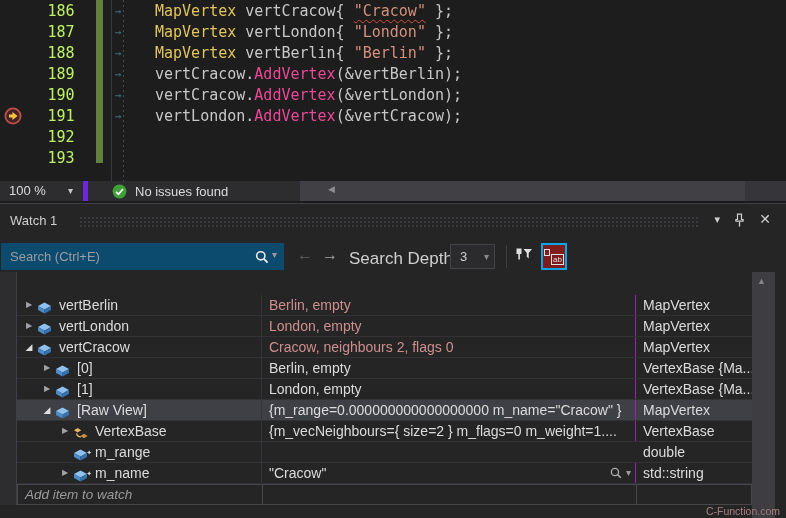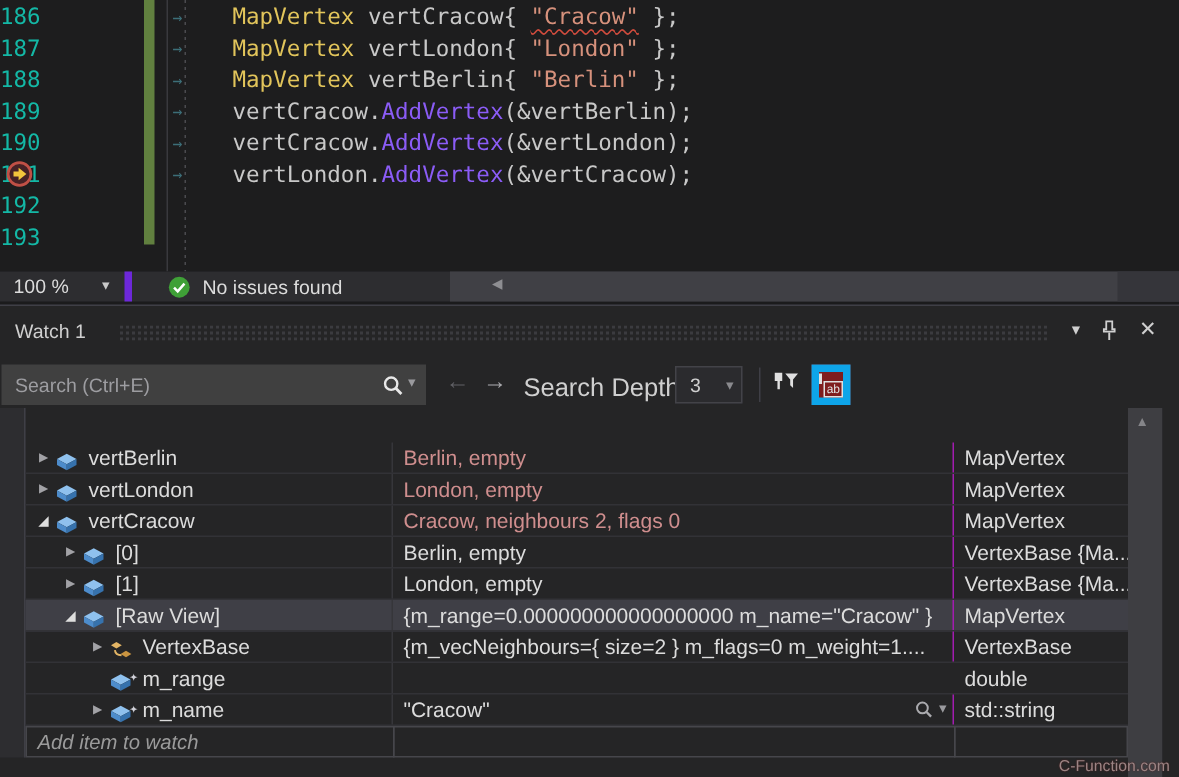--- a/index.html
+++ b/index.html
@@ -7,26 +7,26 @@
   body { background:#1B1B1C; font-family:"Liberation Sans", sans-serif; position:relative; }
 
   
   .editor { position:absolute; left:0; top:0; width:786px; height:181px; background:#1D1D1E;
             font-family:"DejaVu Sans Mono", monospace; font-size:15px; overflow:hidden; }
   .green-bar { position:absolute; left:96px; top:0; width:7px; height:163px; background:#61803F; }
   .vline-solid { position:absolute; left:111px; top:0; width:1px; height:181px; background:#39393D; }
   .vline-dash { position:absolute; left:123px; top:0; width:1px; height:181px;
                 background:repeating-linear-gradient(to bottom,#4A4A4E 0 2px,transparent 2px 5px); }
   .code-line { position:absolute; left:0; width:786px; height:21px; line-height:21px; white-space:pre; }
-  .lnum { position:absolute; left:0; top:0; width:92px; text-align:left; color:#14b8a6; }
+  .lnum { position:absolute; left:0; top:0; width:92px; text-align:center; color:#bef264;padding-left:30px; }
   .tabarrow { position:absolute; left:115px; top:0; color:#3C6E78; font-size:11px; }
   .ltext { position:absolute; left:155px; top:0; color:#C8C8C8; }
   .kw  { color:#E2C55B; }
   .str { color:#D6917C; }
-  .fn  { color:#8b5cf6; }
+  .fn  { color:#ec4899; }
   .squiggle { text-decoration-line:underline; text-decoration-style:wavy; text-decoration-color:#D14B3C;
               text-decoration-thickness:1px; text-underline-offset:3px; }
   .bp-icon { position:absolute; left:4px; top:107px; width:18px; height:18px; }
 
   
   .statusbar { position:absolute; left:0; top:181px; width:786px; height:20px; background:#2D2D30; }
   .zoom-select { position:absolute; left:0; top:0; width:88px; height:20px; border-right:5px solid #6d28d9;
                  color:#DCDCDC; font-size:13px; line-height:20px; padding-left:9px; }
   .zoom-caret { position:absolute; right:10px; top:0; color:#C8C8C8; font-size:10px; }
   .health { position:absolute; left:112px; top:0; height:20px; display:flex; align-items:center; gap:8px; }
@@ -40,37 +40,37 @@
            border-top:1px solid #3F3F46; }
   .watch-titlebar { position:absolute; left:0; top:0; width:786px; height:34px; }
   .watch-title { position:absolute; left:10px; top:9px; color:#CFCFCF; font-size:13px; }
   .grip { position:absolute; left:80px; top:13px; width:618px; height:10px;
           background-image:radial-gradient(circle at 1px 1px,#3B3B3F 1px,transparent 1.2px);
           background-size:4px 4px; }
   .title-caret { position:absolute; right:66px; top:9px; color:#CFCFCF; font-size:11px; }
   .title-pin { position:absolute; right:41px; top:9px; }
   .title-close { position:absolute; right:15px; top:7px; color:#CFCFCF; font-size:14px; }
 
-  .search-box { position:absolute; left:1px; top:39px; width:283px; height:27px; background:#404040; }
+  .search-box { position:absolute; left:1px; top:39px; width:283px; height:27px; background:#0c4a6e; }
   .search-input { position:absolute; left:0; top:0; width:248px; height:27px; background:transparent; border:none;
                   outline:none; color:#DCDCDC; font-size:13px; padding-left:9px; font-family:"Liberation Sans",sans-serif; }
   .search-input::placeholder { color:#9D9DA1; opacity:1; }
   .search-mag { position:absolute; left:253px; top:6px; }
   .search-caret { position:absolute; left:271px; top:6px; color:#9A9A9E; font-size:10px; }
   .nav-back { position:absolute; left:297px; top:43px; color:#606065; font-size:16px; line-height:16px; }
   .nav-fwd  { position:absolute; left:322px; top:43px; color:#A8A8AC; font-size:16px; line-height:16px; }
   .depth-label { position:absolute; left:349px; top:45px; color:#CFCFCF; font-size:17px; }
   .depth-combo { position:absolute; left:450px; top:40px; width:45px; height:25px; background:#2B2B2E;
                  border:1px solid #434348; }
   .depth-value { position:absolute; left:9px; top:4px; color:#CFCFCF; font-size:13px; }
   .depth-caret { position:absolute; right:5px; top:6px; color:#8A8A8E; font-size:10px; }
   .tool-sep { position:absolute; left:506px; top:41px; width:1px; height:23px; background:#3F3F46; }
   .icon-pinfilter { position:absolute; left:514px; top:43px; }
   .icon-format { position:absolute; left:541px; top:39px; width:26px; height:27px; background:#7f1d1d;
-                 border:5px solid #0ea5e9; display:flex; align-items:center; justify-content:center; gap:1px; }
+                 border:2px solid #0ea5e9; display:flex; align-items:center; justify-content:center; gap:1px; }
   .fmt-rect { width:6px; height:7px; border:1px solid #E0E0E0; margin-bottom:8px; }
   .ab-box { border:1px solid #E0E0E0; color:#E0E0E0; font-size:8px; line-height:9px; padding:0 1px; margin-top:6px; }
 
   
   .grid-gutter { position:absolute; left:0; top:68px; width:17px; height:233px; background:#2D2D30;
                  border-right:1px solid #3F3F46; }
   .ghead { position:absolute; left:17px; top:68px; width:735px; height:23px; border-bottom:1px solid #3F3F46; }
   .ghead .hc { position:absolute; top:0; height:23px; line-height:23px; color:#E6E6E6; font-size:13px;
                border-right:1px solid #3F3F46; padding-left:8px; }
   .hc-name { left:0; width:245px; }

